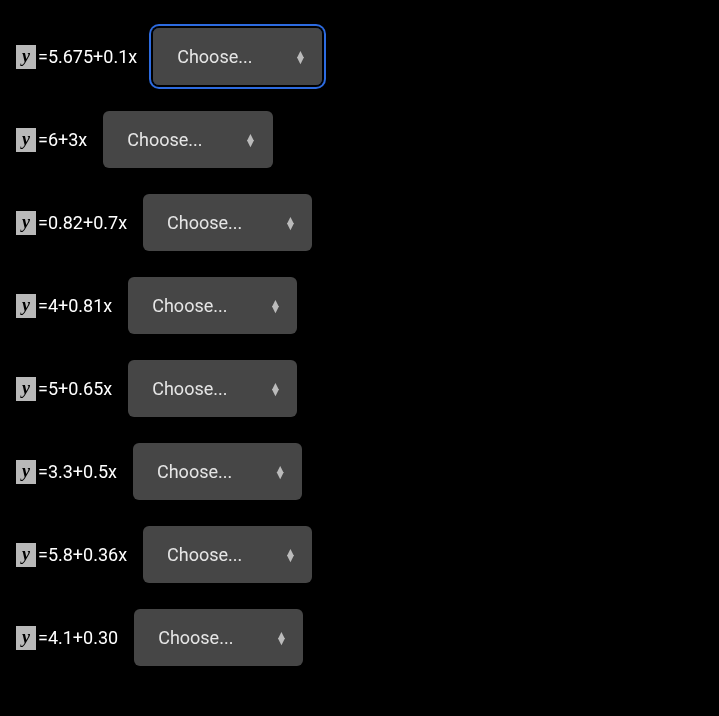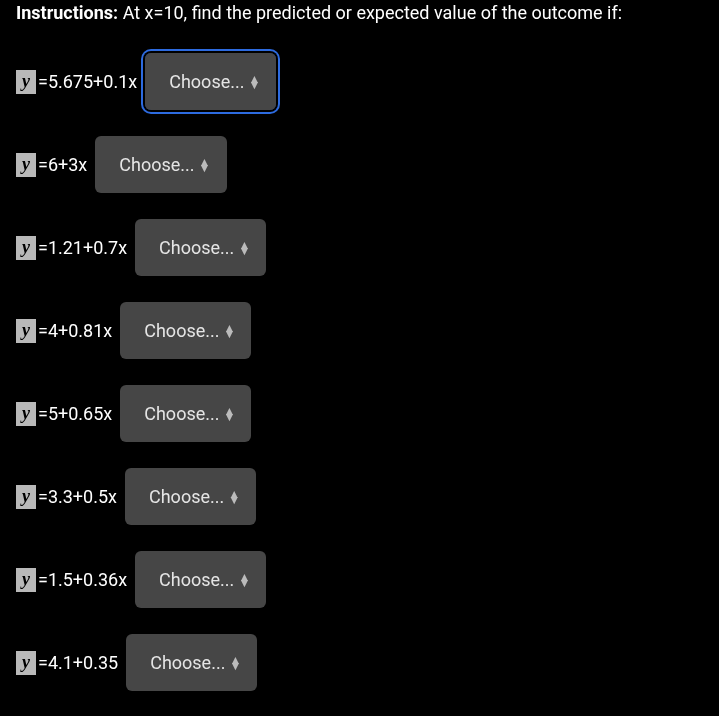--- a/index.html
+++ b/index.html
@@ -54,35 +54,35 @@
     }
     .yhat::before {
       content: "ˆ";
       position: absolute;
       top: -8px;
       left: 5px;
       font-size: 18px;
       font-style: normal;
     }
     .equation {
-      margin-right: 8px;
+      margin-right: 16px;
       white-space: nowrap;
     }
     .select-wrapper {
       position: relative;
       display: inline-block;
     }
     .choose-select {
       appearance: none;
       -webkit-appearance: none;
       background: rgba(128,128,128,0.55);
       color: #e5e5e5;
       border: none;
       border-radius: 6px;
-      padding: 18px 32px 18px 24px;
+      padding: 18px 70px 18px 24px;
       font-size: 18px;
       cursor: pointer;
       outline: none;
       font-family: inherit;
     }
     .choose-select.focused {
       box-shadow: 0 0 0 2px #000, 0 0 0 4px #2d6be0;
     }
     .select-arrow {
       position: absolute;
@@ -98,23 +98,20 @@
       display: block;
     }
     .select-arrow .down {
       display: block;
     }
   </style>
 </head>
 <body>
 
 <div class="header">
-  <div class="instructions-line">
-    <span class="instructions-label">Instructions:</span><span> At x=10, find the predicted or expected value of the outcome if:</span>
-  </div>
 </div>
 
 <div id="questions-container">
     <div class="question-row">
       <span class="yhat">y</span>
       <span class="equation"> =5.675+0.1x</span>
       <span class="select-wrapper"><button class="choose-select focused">Choose...</button><span class="select-arrow">
           <span class="up">▲</span>
           <span class="down">▼</span>
         </span></span>
@@ -122,21 +119,21 @@
     <div class="question-row">
       <span class="yhat">y</span>
       <span class="equation">=6+3x</span>
       <span class="select-wrapper"><button class="choose-select">Choose...</button><span class="select-arrow">
           <span class="up">▲</span>
           <span class="down">▼</span>
         </span></span>
     </div>
     <div class="question-row">
       <span class="yhat">y</span>
-      <span class="equation">=1.21+0.7x</span>
+      <span class="equation">=0.82+0.7x</span>
       <span class="select-wrapper"><button class="choose-select">Choose...</button><span class="select-arrow">
           <span class="up">▲</span>
           <span class="down">▼</span>
         </span></span>
     </div>
     <div class="question-row">
       <span class="yhat">y</span>
       <span class="equation"> =4+0.81x</span>
       <span class="select-wrapper"><button class="choose-select">Choose...</button><span class="select-arrow">
           <span class="up">▲</span>
@@ -154,27 +151,27 @@
     <div class="question-row">
       <span class="yhat">y</span>
       <span class="equation">=3.3+0.5x</span>
       <span class="select-wrapper"><button class="choose-select">Choose...</button><span class="select-arrow">
           <span class="up">▲</span>
           <span class="down">▼</span>
         </span></span>
     </div>
     <div class="question-row">
       <span class="yhat">y</span>
-      <span class="equation"> =1.5+0.36x</span>
+      <span class="equation"> =5.8+0.36x</span>
       <span class="select-wrapper"><button class="choose-select">Choose...</button><span class="select-arrow">
           <span class="up">▲</span>
           <span class="down">▼</span>
         </span></span>
     </div>
     <div class="question-row">
       <span class="yhat">y</span>
-      <span class="equation">=4.1+0.35</span>
+      <span class="equation">=4.1+0.30</span>
       <span class="select-wrapper"><button class="choose-select">Choose...</button><span class="select-arrow">
           <span class="up">▲</span>
           <span class="down">▼</span>
         </span></span>
     </div>
   </div>
 
 </body></html>

